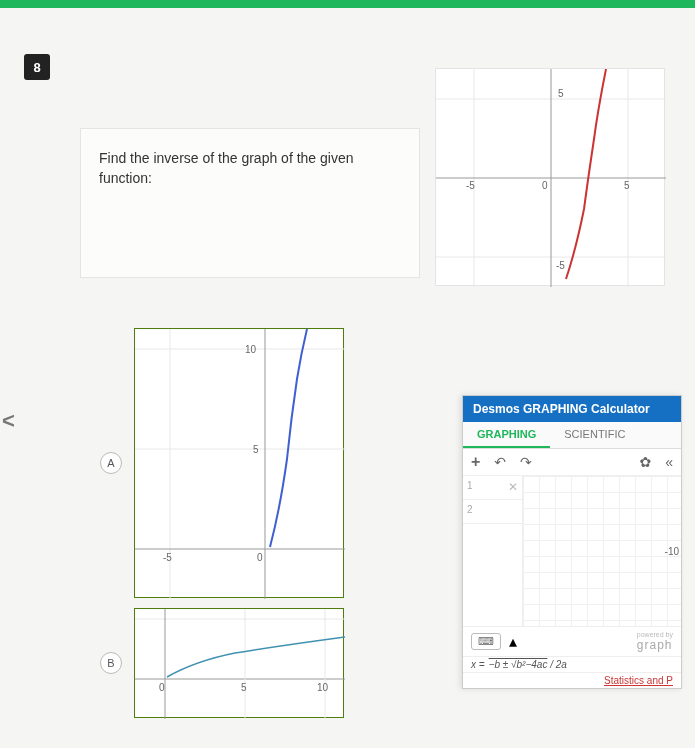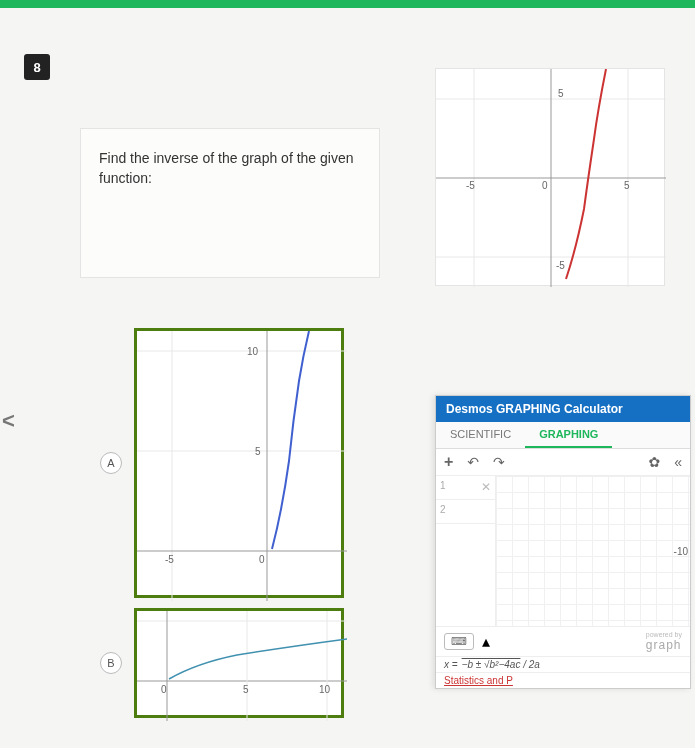--- a/index.html
+++ b/index.html
@@ -38,21 +38,21 @@
   .question-row {
     display: flex;
     gap: 30px;
     margin-top: 80px;
     margin-left: 60px;
   }
   .prompt-box {
     border: 1px solid #e4e4e4;
     background: #fcfcfb;
     padding: 20px 18px;
-    width: 300px;
+    width: 340px;
     height: 150px;
     display: flex;
     align-items: flex-start;
     font-size: 14px;
     color: #333;
     line-height: 1.4;
   }
   .main-graph {
     border: 1px solid #e4e4e4;
     background: #fff;
@@ -84,39 +84,39 @@
     border: 1px solid #bbb;
     border-radius: 50%;
     display: flex;
     align-items: center;
     justify-content: center;
     font-size: 11px;
     color: #555;
     background: #fff;
   }
   .choice-graph {
-    border: 3px solid #4d7c0f;
+    border: 1px solid #4d7c0f;
     background: #fff;
   }
   .choice-graph.a { width: 210px; height: 270px; }
   .choice-graph.b { width: 210px; height: 110px; }
   svg { display: block; }
   .grid-line { stroke: #e8e8e8; stroke-width: 1; }
   .axis-line { stroke: #999; stroke-width: 1; }
   .axis-label { font-size: 10px; fill: #666; font-family: sans-serif; }
   .curve-red { stroke: #c33; stroke-width: 2; fill: none; }
   .curve-blue { stroke: #4060d0; stroke-width: 2; fill: none; }
   .curve-teal { stroke: #4090b0; stroke-width: 1.5; fill: none; }
 
   
   .desmos-panel {
     position: absolute;
-    right: 4px;
+    right: 13px;
     top: 395px;
-    width: 256px;
+    width: 220px;
     border: 1px solid #ccc;
     background: #fff;
     box-shadow: -2px 0 6px rgba(0,0,0,0.1);
   }
   .desmos-header {
     background: #1570c4;
     color: #fff;
     font-size: 12px;
     font-weight: 600;
     padding: 6px 10px;
@@ -199,21 +199,21 @@
     color: #555;
     padding: 2px 8px;
     border-top: 1px solid #eee;
     font-style: italic;
   }
   .stats-link {
     font-size: 10px;
     color: #c33;
     text-decoration: underline;
     padding: 2px 8px;
-    text-align: left;
+    text-align: right;
     border-top: 1px solid #eee;
   }
   .nc {
     font-size: 11px;
     color: #444;
     padding: 4px 8px;
     border-top: 1px solid #eee;
   }
 </style>
 </head>
@@ -283,22 +283,22 @@
         <path class="curve-teal" d="M 32 68 Q 60 52 100 44 Q 150 36 210 28"></path>
       </svg>
     </div>
   </div>
 
 </div>
 
 <div class="desmos-panel">
   <div class="desmos-header">Desmos GRAPHING Calculator</div>
   <div class="desmos-tabs">
+    <div class="desmos-tab active">GRAPHING</div>
     <div class="desmos-tab">SCIENTIFIC</div>
-    <div class="desmos-tab active">GRAPHING</div>
   </div>
   <div class="desmos-toolbar">
     <span class="plus">+</span>
     <span>↶</span>
     <span>↷</span>
     <span class="spacer"></span>
     <span>✿</span>
     <span>«</span>
   </div>
   <div class="desmos-body">

